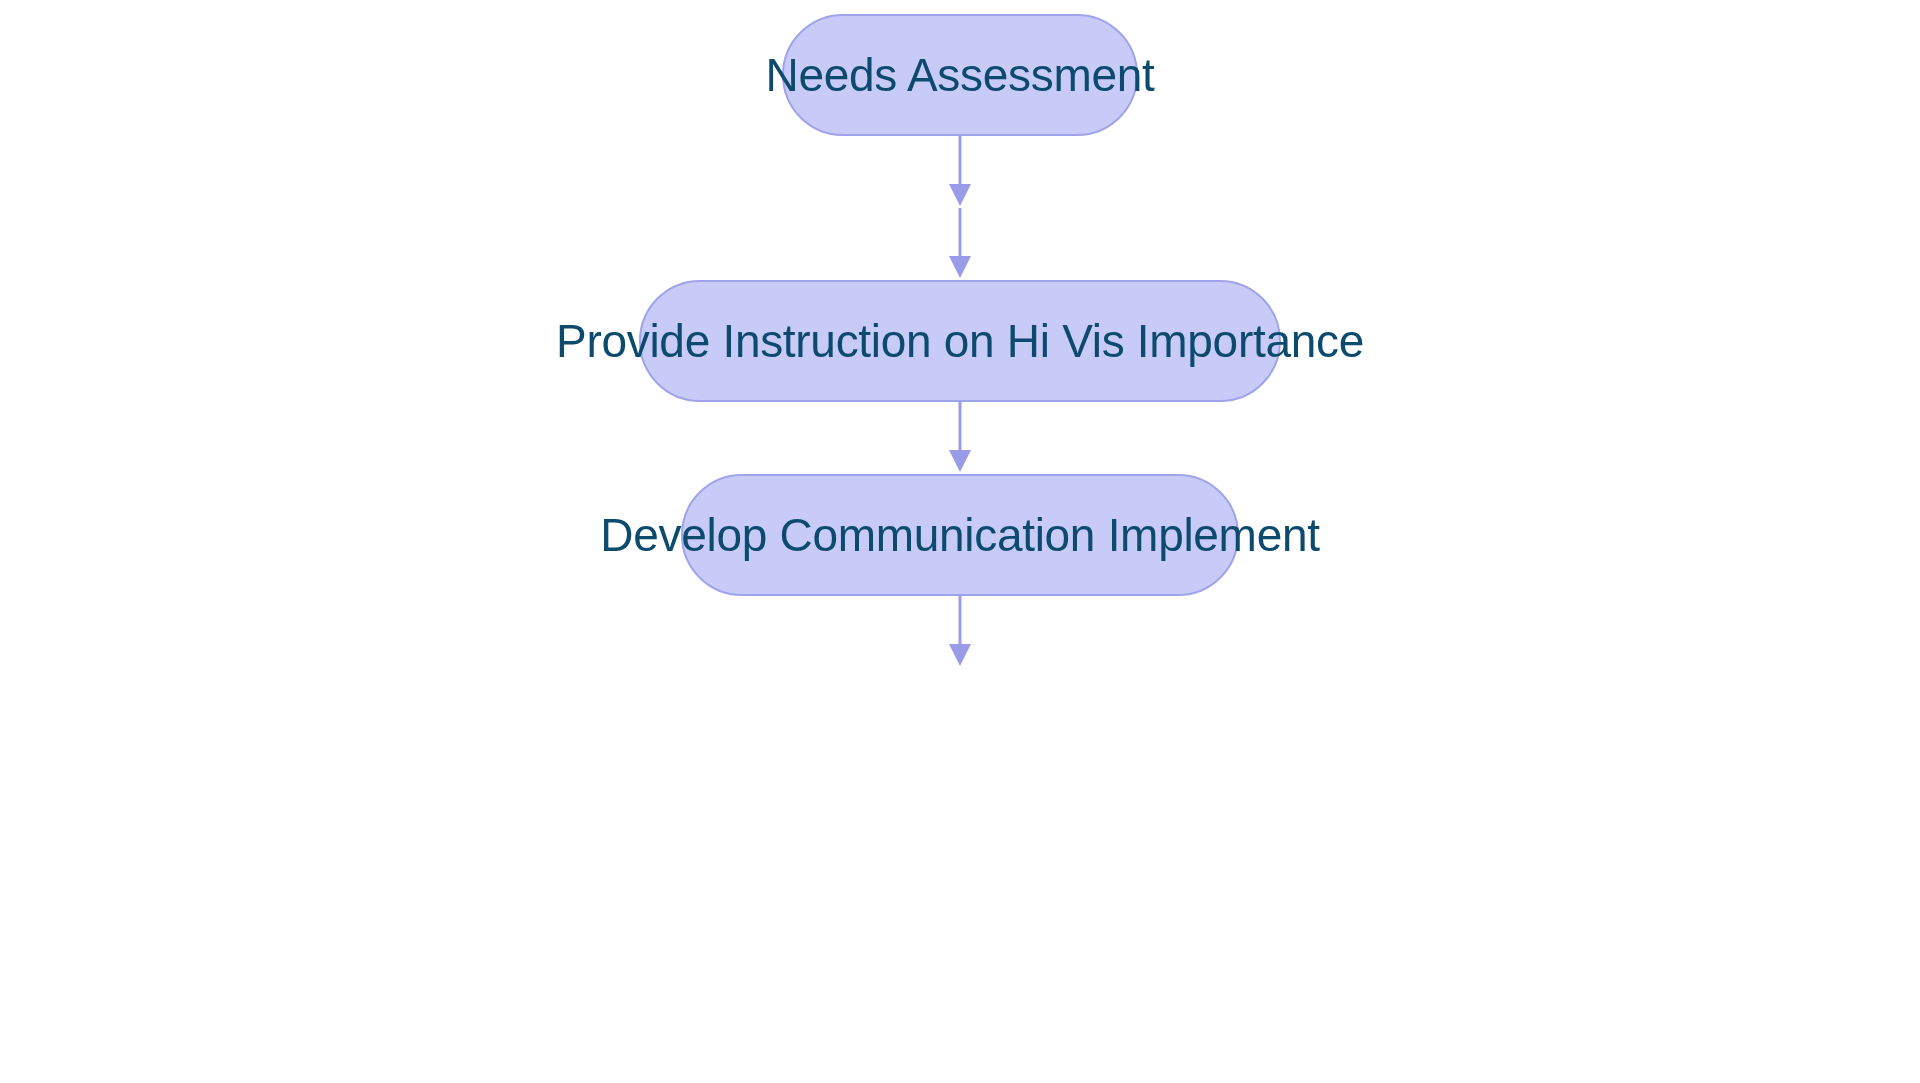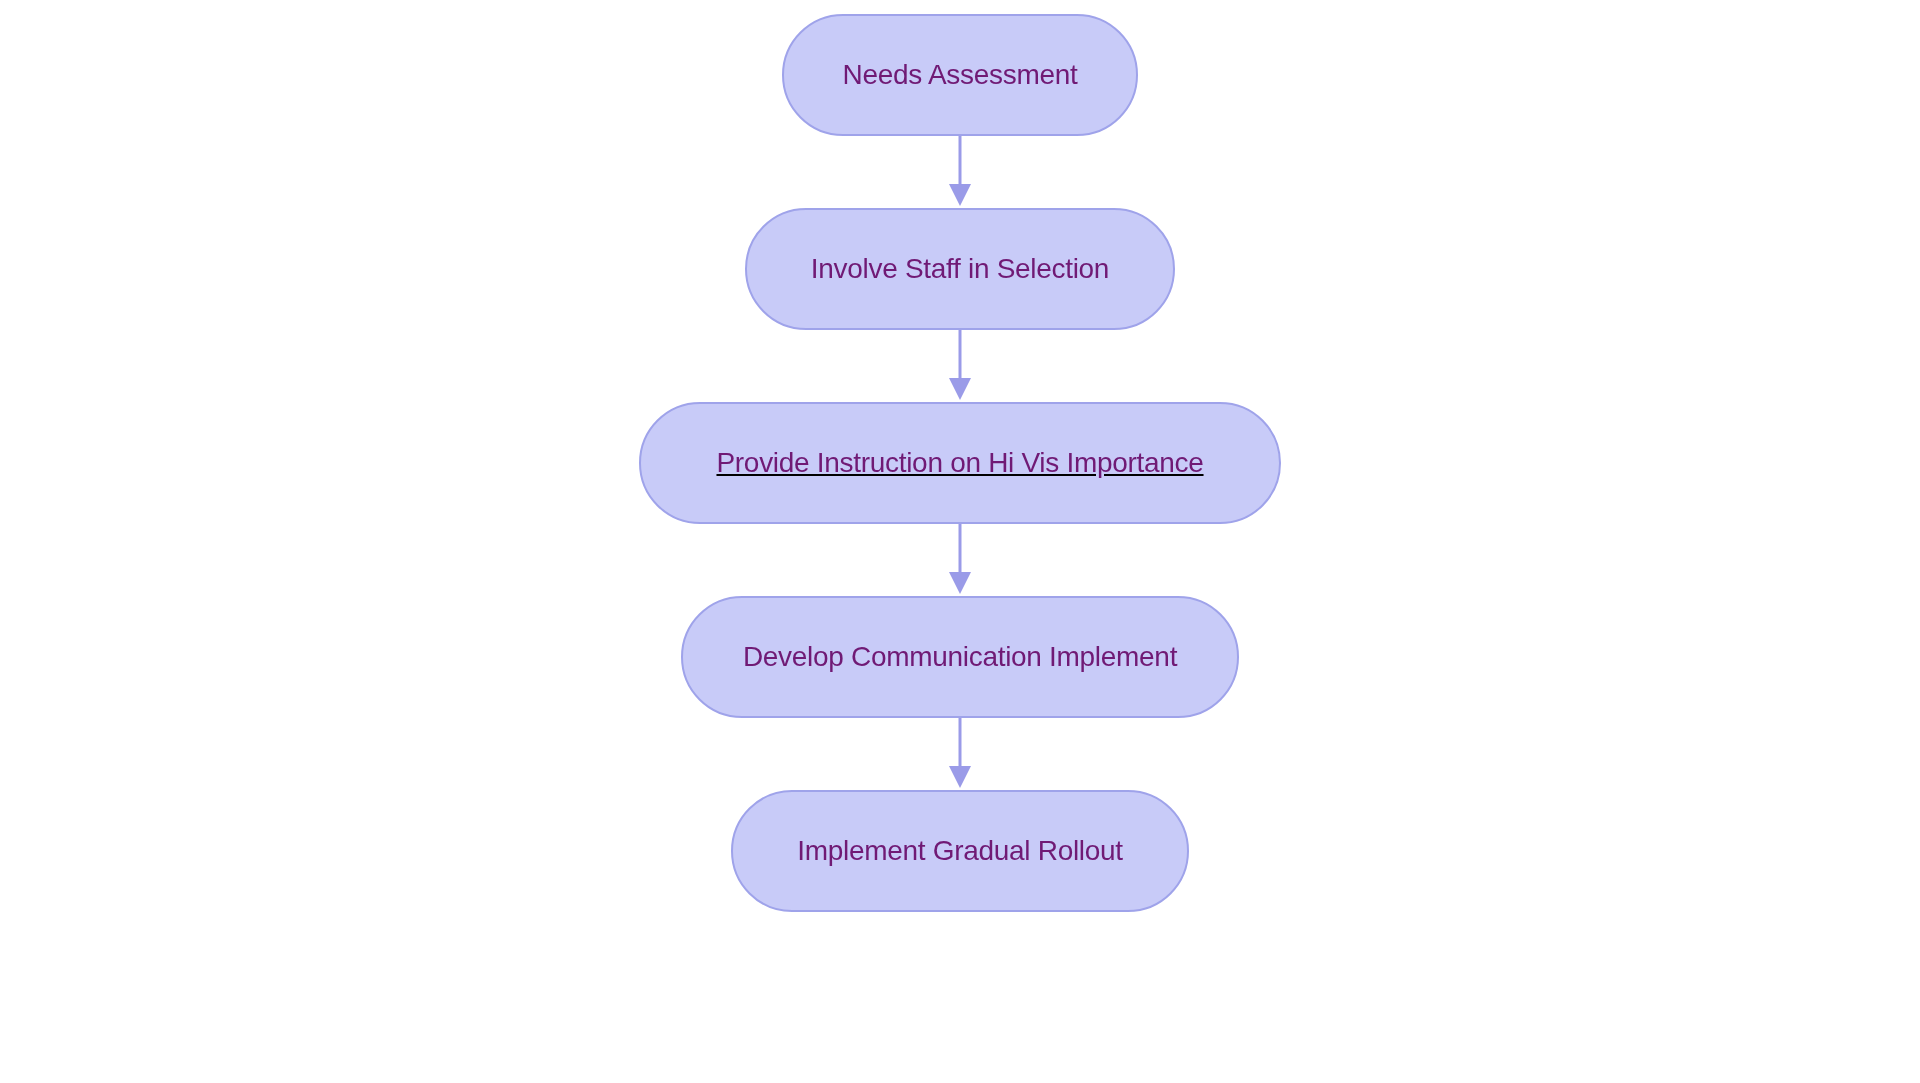--- a/index.html
+++ b/index.html
@@ -42,23 +42,23 @@
     border-radius: 61px;
     background: #c8cbf8;
     border: 2px solid #9fa3ea;
     display: flex;
     align-items: center;
     justify-content: center;
     flex: 0 0 auto;
   }
 
   .node-label {
-    color: #701a75;
+    color: #0c4a6e;
     font-family: "Liberation Sans", sans-serif;
-    font-size: 28px;
+    font-size: 46px;
     font-weight: 400;
     letter-spacing: -0.3px;
     line-height: 1;
     white-space: nowrap;
     text-align: center;
   }
 
   .connector {
     position: relative;
     width: 34px;
@@ -68,44 +68,41 @@
     align-items: flex-start;
     justify-content: center;
   }
   .connector svg {
     display: block;
   }
 
   
   .w-1 { width: 356px; }
   .w-2 { width: 430px; }
-  .w-3 { width: 642px; text-decoration: underline; }
+  .w-3 { width: 642px; }
   .w-4 { width: 558px; }
   .w-5 { width: 458px; }
 </style>
 </head>
 <body>
 
 <div id="flow-canvas">
   <div class="flow-stack">
 
     <div class="node w-1">
       <span class="node-label">Needs Assessment</span>
     </div>
 
     <div class="connector">
       <svg width="34" height="72" viewBox="0 0 34 72" aria-hidden="true">
         <line x1="17" y1="0" x2="17" y2="52" stroke="#9a9be8" stroke-width="3"></line>
         <polygon points="17,70 6,48 28,48" fill="#9a9be8"></polygon>
       </svg>
     </div>
 
-    <div class="node w-2">
-      <span class="node-label">Involve Staff in Selection</span>
-    </div>
 
     <div class="connector">
       <svg width="34" height="72" viewBox="0 0 34 72" aria-hidden="true">
         <line x1="17" y1="0" x2="17" y2="52" stroke="#9a9be8" stroke-width="3"></line>
         <polygon points="17,70 6,48 28,48" fill="#9a9be8"></polygon>
       </svg>
     </div>
 
     <div class="node w-3">
       <span class="node-label">Provide Instruction on Hi Vis Importance</span>
@@ -122,18 +119,15 @@
       <span class="node-label">Develop Communication Implement</span>
     </div>
 
     <div class="connector">
       <svg width="34" height="72" viewBox="0 0 34 72" aria-hidden="true">
         <line x1="17" y1="0" x2="17" y2="52" stroke="#9a9be8" stroke-width="3"></line>
         <polygon points="17,70 6,48 28,48" fill="#9a9be8"></polygon>
       </svg>
     </div>
 
-    <div class="node w-5">
-      <span class="node-label">Implement Gradual Rollout</span>
-    </div>
 
   </div>
 </div>
 
 </body></html>

